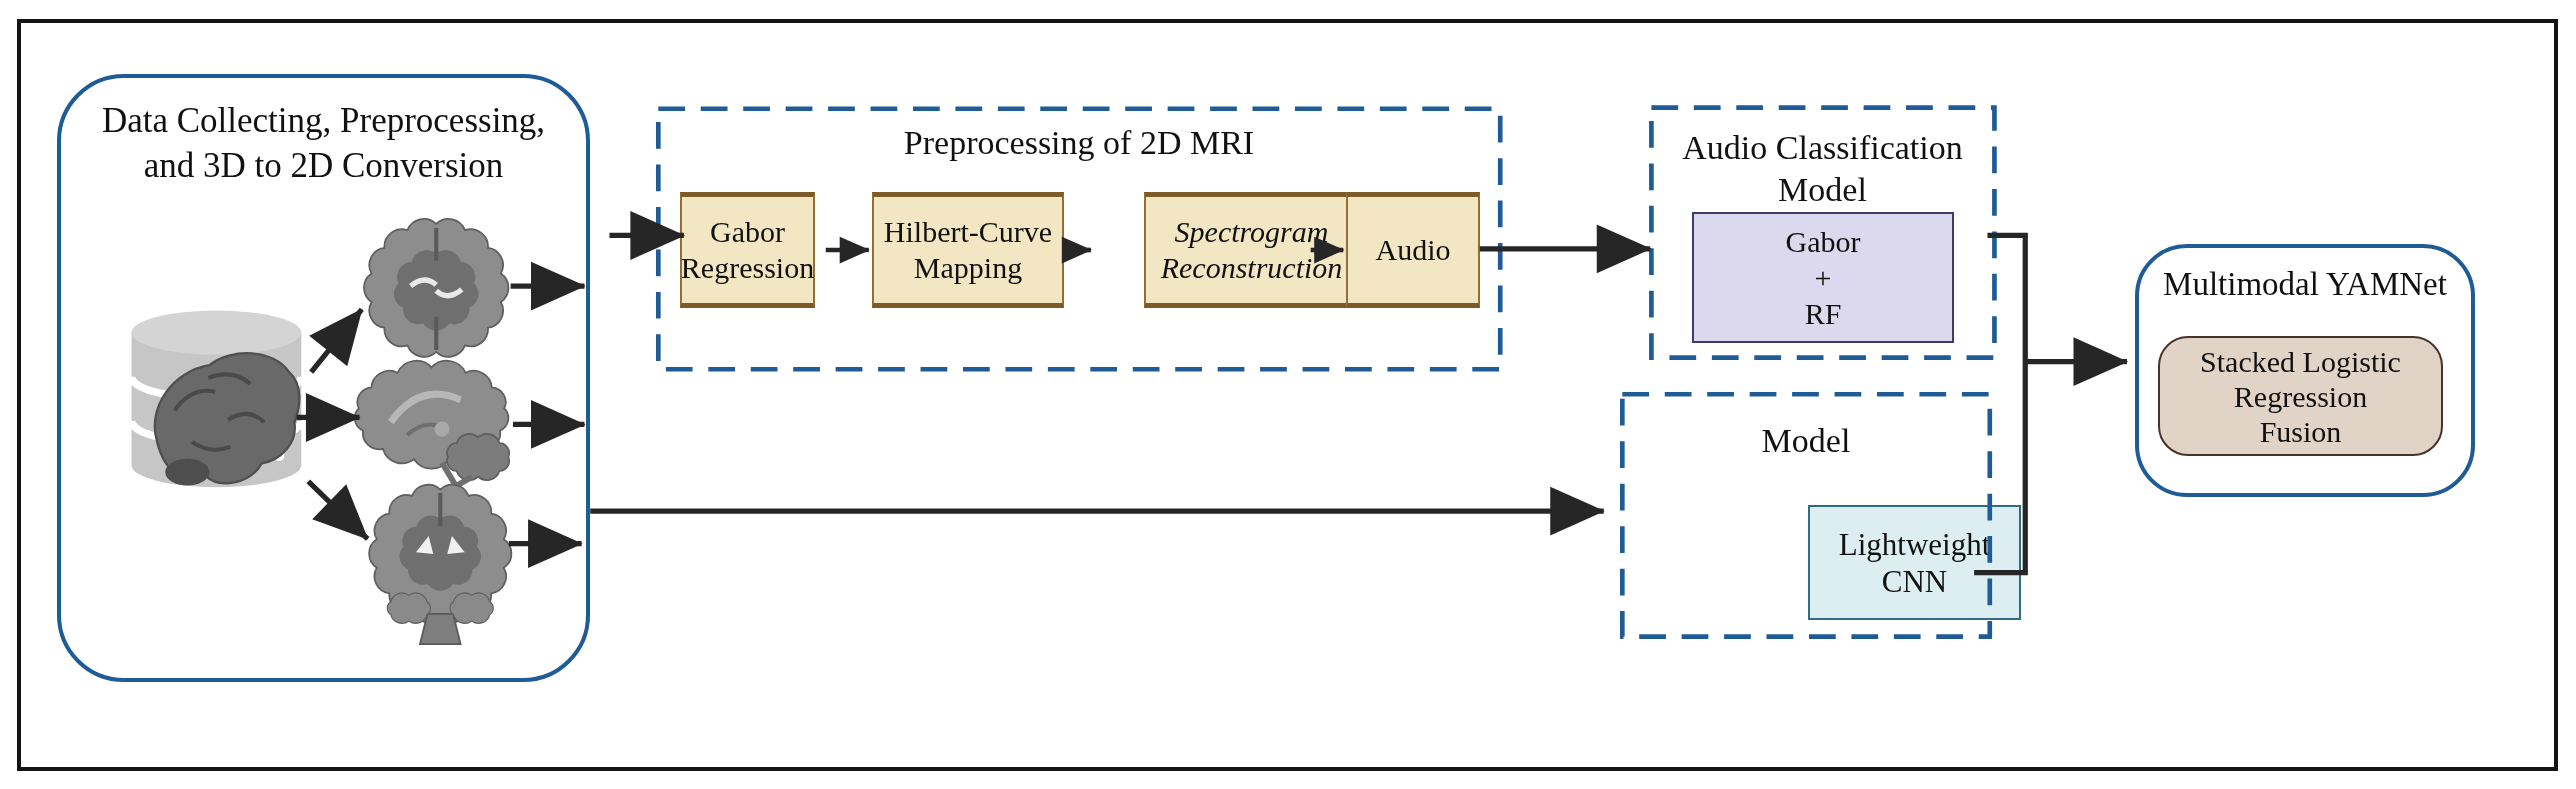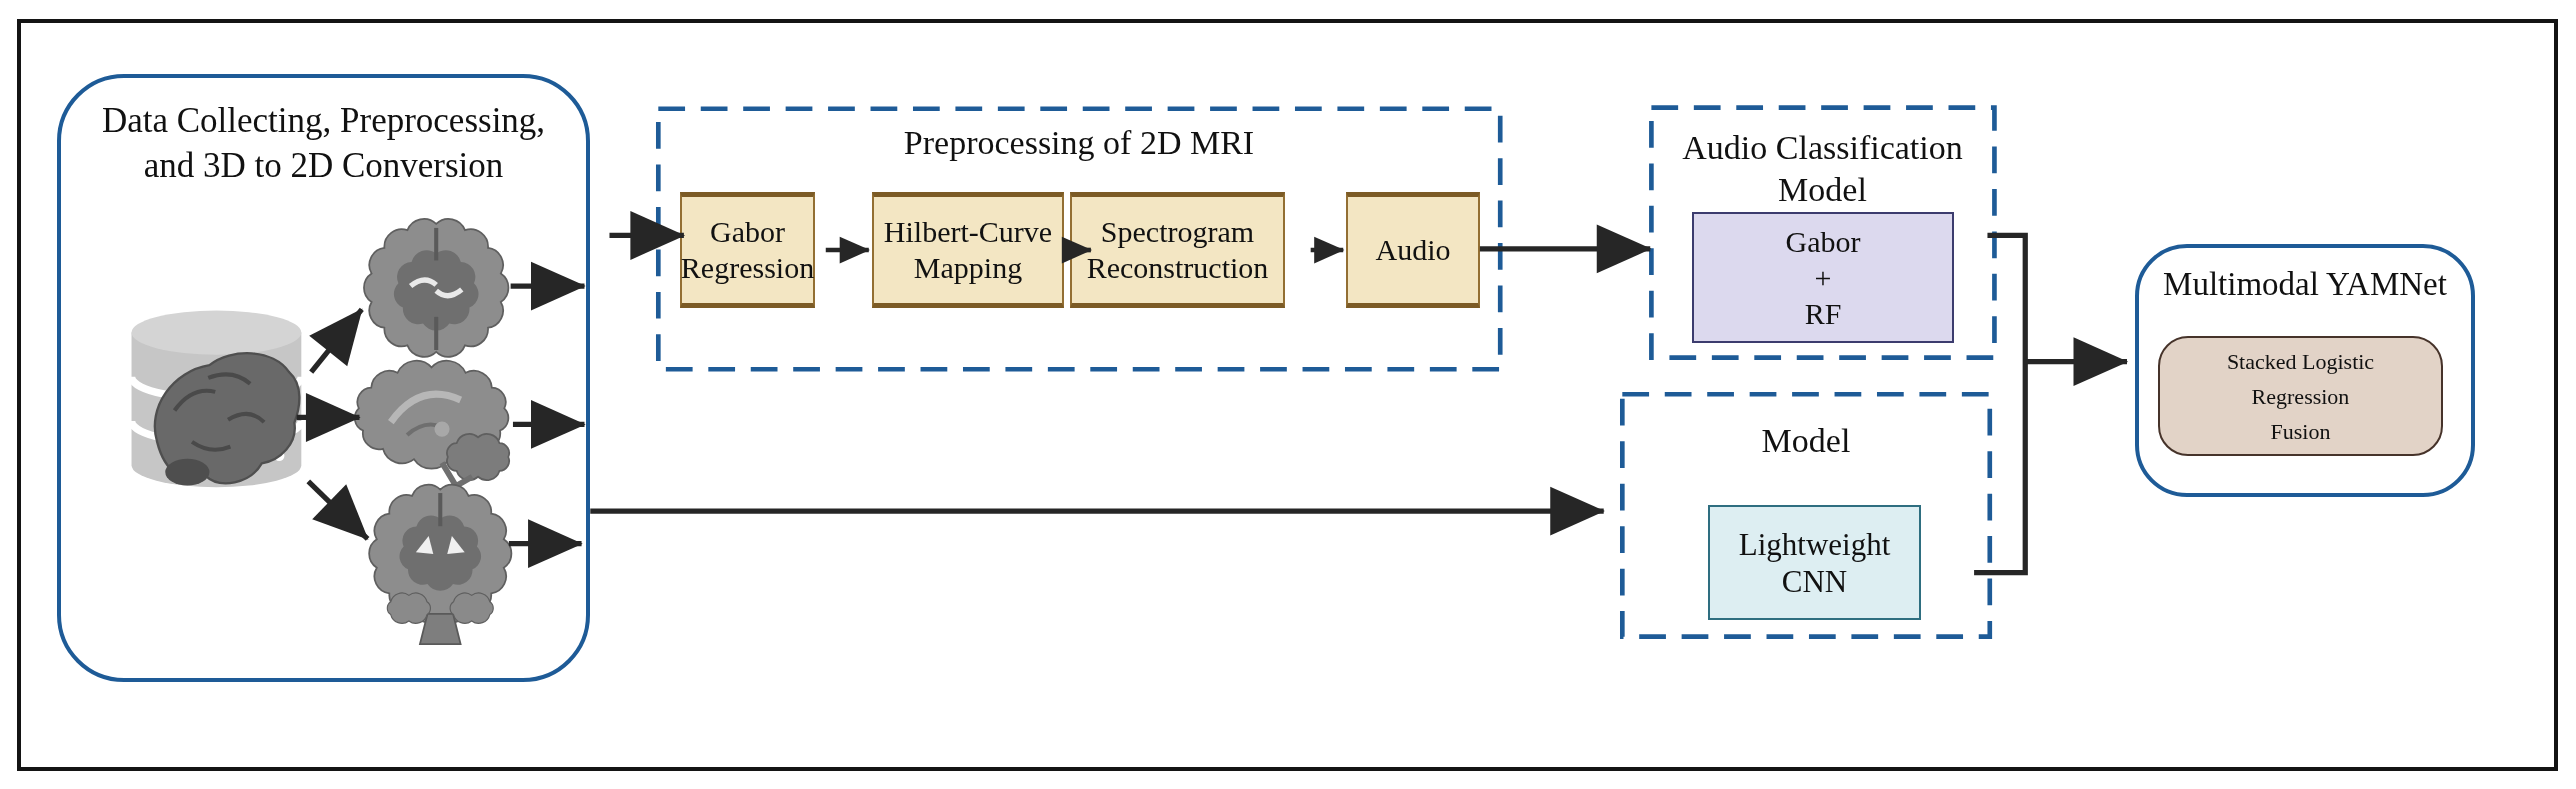--- a/index.html
+++ b/index.html
@@ -17,25 +17,25 @@
   .step{top:192px;height:116px;background:#F3E6C3;border:2.3px solid #936F33;border-top:5.2px solid #7C5B26;border-bottom:5.2px solid #7C5B26;
         display:flex;flex-direction:column;justify-content:center;align-items:center;text-align:center;
         font-size:30px;line-height:36px;}
   .step span{display:block;white-space:nowrap;}
   
   .model-title{text-align:center;font-size:34px;line-height:42px;}
   .model-title div{white-space:nowrap;}
   .inner-box{display:flex;flex-direction:column;justify-content:center;align-items:center;text-align:center;}
   .inner-box span{display:block;white-space:nowrap;}
   .yamnet{left:1692px;top:212px;width:262px;height:131px;background:#DCD9EE;border:2.3px solid #3C3C6E;font-size:30px;line-height:36px;}
-  .cnn{left:1708px;top:505px;width:213px;height:115px;background:#DDEEF2;border:2.9px solid #2E6E80;font-size:31px;line-height:37px;}
+  .cnn{left:1808px;top:505px;width:213px;height:115px;background:#DDEEF2;border:2.9px solid #2E6E80;font-size:31px;line-height:37px;}
   
   .fusion-box{left:2135px;top:244px;width:340px;height:253px;border:4.1px solid #1E5B97;border-radius:52px;background:#fff;}
   .fusion-title{left:2135px;top:266px;width:340px;text-align:center;font-size:33px;white-space:nowrap;}
-  .stacked{left:2158px;top:336px;width:285px;height:120px;background:#E2D3C7;border:2.9px solid #46332A;border-radius:30px;font-size:22px;line-height:35px;}
+  .stacked{left:2158px;top:336px;width:285px;height:120px;background:#E2D3C7;border:2.9px solid #46332A;border-radius:30px;font-size:30px;line-height:35px;}
   svg.layer{position:absolute;left:0;top:0;pointer-events:none;}
 </style>
 </head>
 <body>
 
 <div class="canvas">
 
   <div class="abs frame"></div>
 
   <div class="abs collect-box"></div>
@@ -47,21 +47,21 @@
   <div class="abs sonif-title">Preprocessing of 2D MRI</div>
 
   <div class="abs step" style="left:680px;width:135px;">
     <span>Gabor</span>
     <span>Regression</span>
   </div>
   <div class="abs step" style="left:872px;width:192px;">
     <span>Hilbert-Curve</span>
     <span>Mapping</span>
   </div>
-  <div class="abs step" style="left:1070px;width:215px;">
+  <div class="abs step" style="left:1144px;width:215px;font-style:italic;">
     <span>Spectrogram</span>
     <span>Reconstruction</span>
   </div>
   <div class="abs step" style="left:1346px;width:134px;">
     <span>Audio</span>
   </div>
 
   <div class="abs model-title" style="left:1651px;top:127px;width:343px;">
     <div>Audio Classification</div>
     <div>Model</div>

